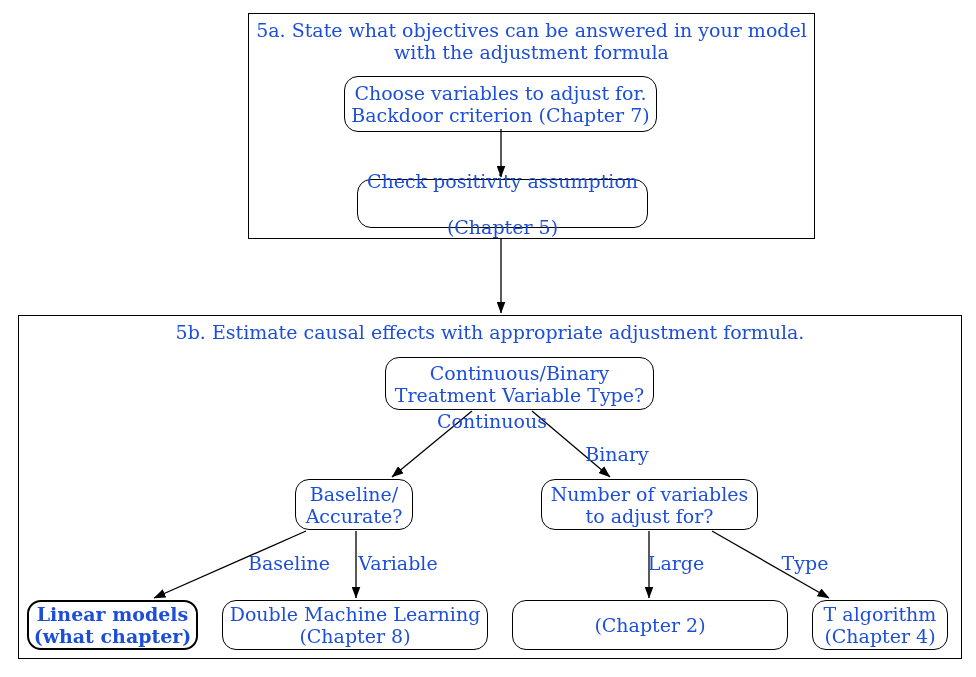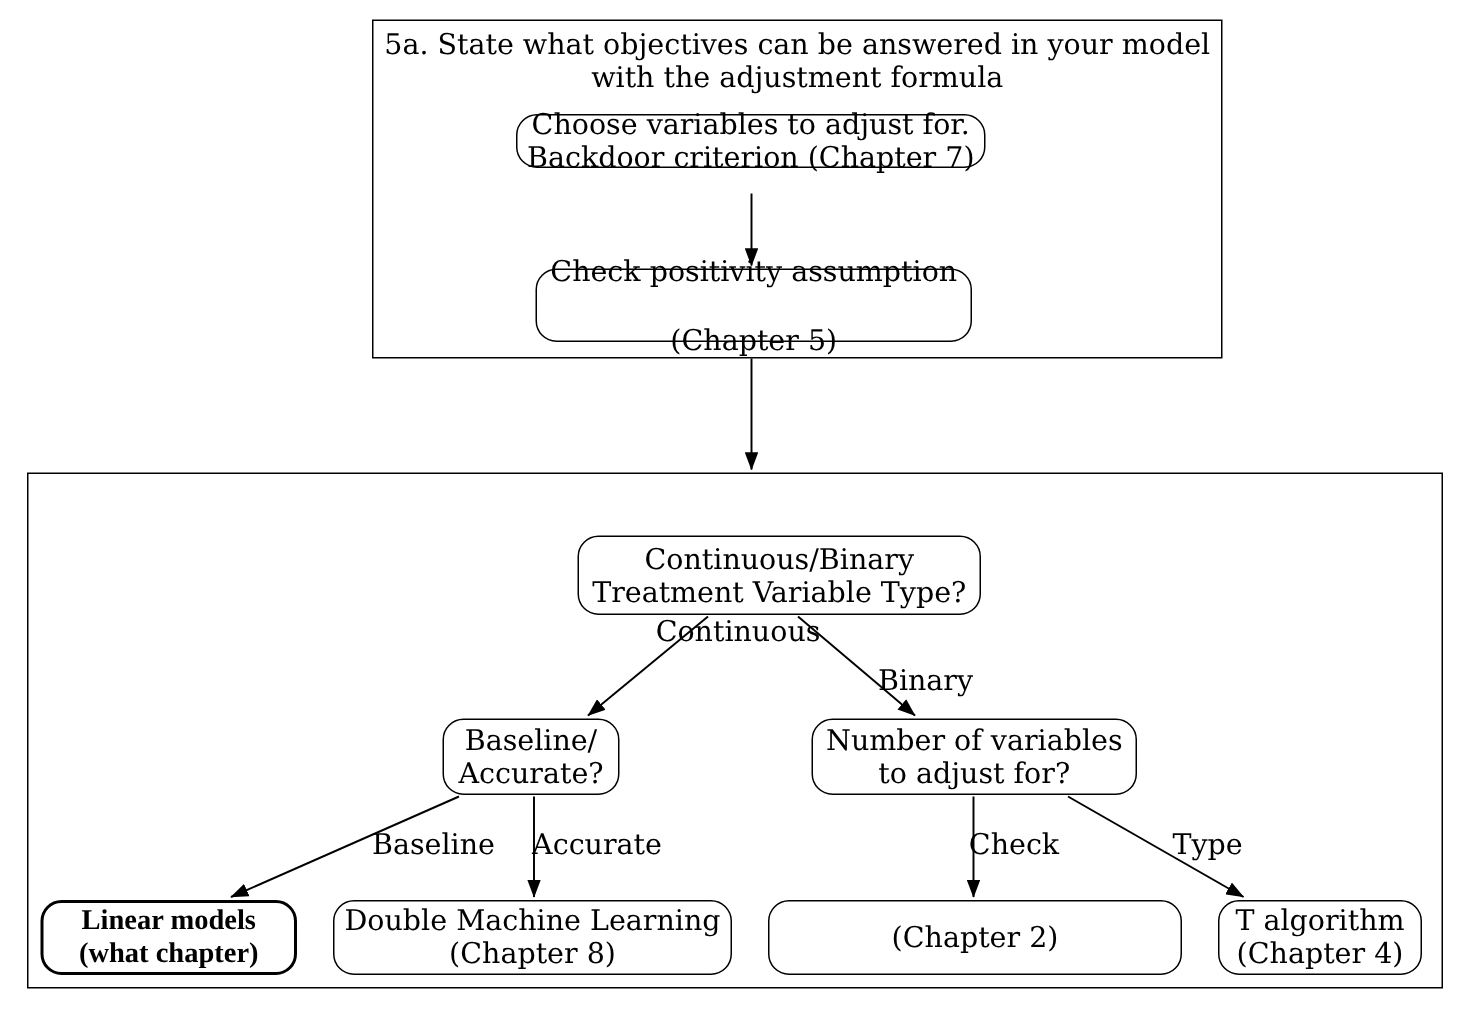--- a/index.html
+++ b/index.html
@@ -1,21 +1,21 @@
 <!DOCTYPE html>
 <html><head>
 <meta charset="utf-8">
 <style>
   html,body{margin:0;padding:0;background:#ffffff;}
   .canvas{
     position:relative;
     width:976px;height:677px;
     background:#ffffff;
     font-family:"DejaVu Serif","Liberation Serif",serif;
-    font-size:19px;line-height:22px;color:#000000;
+    font-size:19px;line-height:22px;color:#1d4ed8;
     overflow:hidden;
   }
   .outer-box{
     position:absolute;
     border:1.5px solid #000000;
     box-sizing:border-box;
     background:transparent;
   }
   #box-5a{left:248px;top:13px;width:567px;height:226px;}
   #box-5b{left:18px;top:315px;width:944px;height:344px;}
@@ -28,26 +28,26 @@
     position:absolute;
     border:1.4px solid #000000;
     border-radius:14px;
     background:#ffffff;
     box-sizing:border-box;
     display:flex;flex-direction:column;
     align-items:center;justify-content:center;
     text-align:center;white-space:nowrap;
     z-index:2;
   }
-  #node-choose   {left:344px;top:76px; width:313px;height:36px;}
+  #node-choose   {left:344px;top:76px; width:313px;height:56px;}
   #node-check    {left:357px;top:179px;width:291px;height:49px;gap:24px;}
   #node-type     {left:368px;top:357px;width:269px;height:53px;margin-left:17px;}
   #node-baseline {left:295px;top:479px;width:118px;height:51px;}
   #node-numvars  {left:541px;top:479px;width:217px;height:51px;}
-  #node-linear   {left:27px; top:600px;width:171px;height:50px;font-weight:bold;border-width:2.2px;font-family:Liberation Serif, serif;}
+  #node-linear   {left:27px; top:600px;width:171px;height:50px;font-weight:bold;border-width:2.2px;}
   #node-dml      {left:222px;top:600px;width:266px;height:50px;}
   #node-direct   {left:512px;top:600px;width:276px;height:50px;}
   #node-talg     {left:812px;top:600px;width:136px;height:50px;}
   .edge-label{
     position:absolute;transform:translateX(-50%);
     white-space:nowrap;z-index:6;
   }
   #elabel-continuous{left:492px;top:410px;}
   #elabel-binary    {left:617px;top:443px;}
   #elabel-baseline  {left:289px;top:552px;}
@@ -64,20 +64,23 @@
 <body>
 
 <div class="canvas">
 
   <div class="outer-box" id="box-5a"></div>
   <div class="outer-box" id="box-5b"></div>
 
   <div class="section-title" id="title-5a">
     <div>5a. State what objectives can be answered in your model</div>
     <div>with the adjustment formula</div>
+  </div>
+  <div class="section-title" id="title-5b">
+    <div>5b. Estimate causal effects with appropriate adjustment formula.</div>
   </div>
 
   <div class="node" id="node-choose">
     <div>Choose variables to adjust for.</div>
     <div>Backdoor criterion (Chapter 7)</div>
   </div>
   <div class="node" id="node-check">
     <div>Check positivity assumption</div>
     <div>(Chapter 5)</div>
   </div>
@@ -105,22 +108,22 @@
     <div>(Chapter 2)</div>
   </div>
   <div class="node" id="node-talg">
     <div>T algorithm</div>
     <div>(Chapter 4)</div>
   </div>
 
   <div class="edge-label" id="elabel-continuous">Continuous</div>
   <div class="edge-label" id="elabel-binary">Binary</div>
   <div class="edge-label" id="elabel-baseline">Baseline</div>
-  <div class="edge-label" id="elabel-accurate">Accurate</div>
-  <div class="edge-label" id="elabel-small">Check</div>
+  <div class="edge-label" id="elabel-accurate">Variable</div>
+  <div class="edge-label" id="elabel-small">Large</div>
   <div class="edge-label" id="elabel-large">Type</div>
 
   <svg id="edges" xmlns="http://www.w3.org/2000/svg">
     <defs>
       <marker id="arrow" markerWidth="12" markerHeight="9" refX="11.5" refY="4.5" orient="auto" markerUnits="userSpaceOnUse">
         <path d="M0,0 L12,4.5 L0,9 z" fill="#000000"></path>
       </marker>
     </defs>
     <line x1="501" y1="129" x2="501" y2="177" marker-end="url(#arrow)"></line>
     <line x1="501" y1="239" x2="501" y2="313" marker-end="url(#arrow)"></line>

